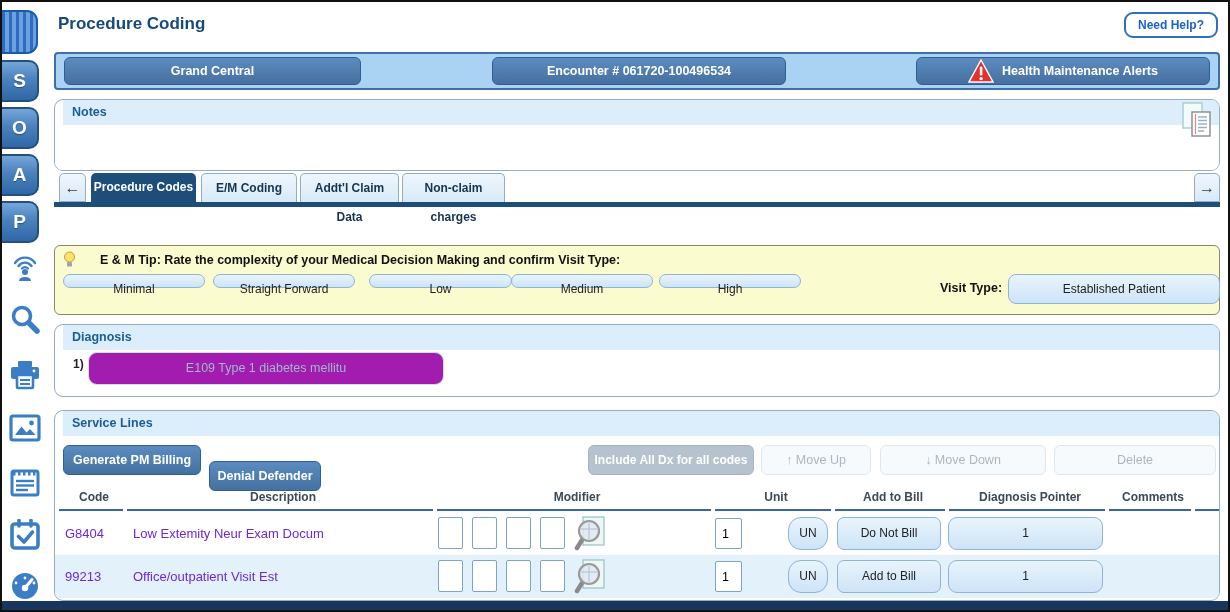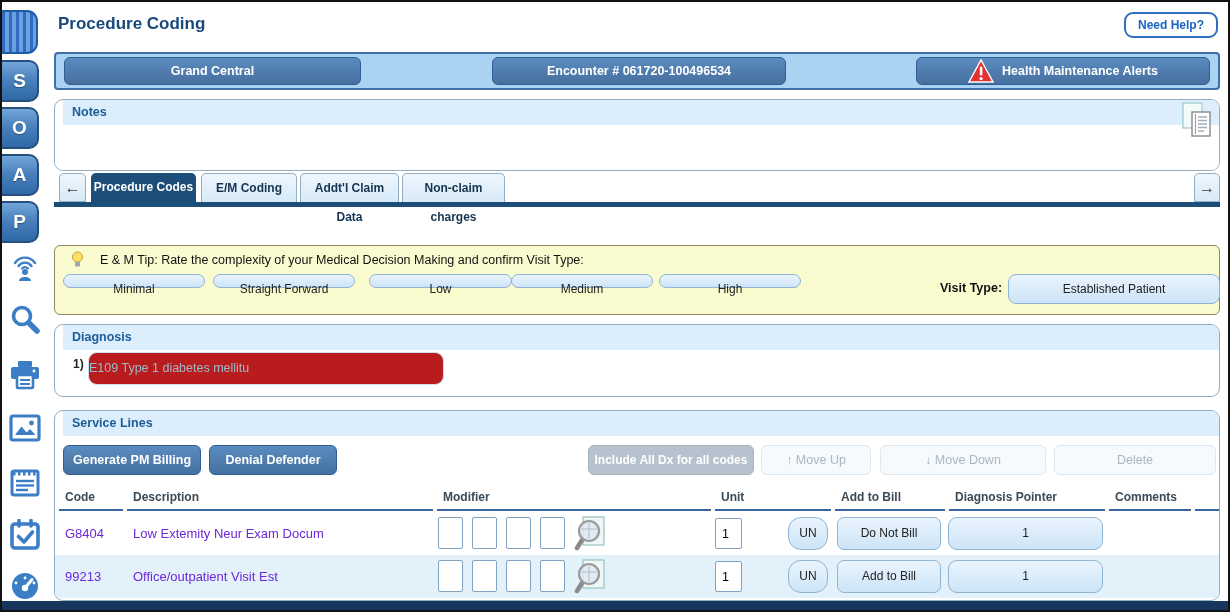--- a/index.html
+++ b/index.html
@@ -75,65 +75,65 @@
     font-size:12px; font-weight:bold; text-align:center; line-height:29px; cursor:pointer;
   }
   .tab.inactive { background:linear-gradient(180deg,#eef6fd,#d7eaf8);
     border:1px solid #93adc2; border-bottom:none; color:#16344f; }
   .tab.active { background:#1d4e79; color:#fff; }
   #tab-underline { position:absolute; left:0; top:200px; width:1166px; height:5px; background:#1d4e79; }
 
   
   #tip-panel { position:absolute; left:0; top:243px; width:1166px; height:70px;
     background:#fbfbd0; border:1px solid #8a8a6a; border-radius:6px; }
-  #tip-head { position:absolute; left:16px; top:5px; display:flex; align-items:center; gap:16px;
-    font-size:12.5px; font-weight:normal; color:#111; }
+  #tip-head { position:absolute; left:8px; top:5px; display:flex; align-items:center; gap:24px;
+    font-size:12.5px; font-weight:bold; color:#111; }
   .lvl-btn, .lightblue-btn {
     background:linear-gradient(180deg,#e9f4fd,#cde4f7);
     border:1px solid #8fb4d4; border-radius:8px;
     color:#222; font-size:12px; text-align:center; cursor:pointer;
   }
   .lvl-btn { position:absolute; top:28px; height:14px; line-height:28px; }
   #visit-label { position:absolute; left:885px; top:35px; font-size:12.5px; font-weight:bold; color:#111; }
   #visit-btn { position:absolute; left:953px; top:28px; width:212px; height:30px; line-height:28px; }
 
   
   #dx-panel { top:322px; height:73px; }
   #dx-num { position:absolute; left:18px; top:32px; font-size:12px; font-weight:bold; color:#222; }
   #dx-field {
     position:absolute; left:33px; top:27px; width:356px; height:33px;
-    background:#b91c1c; border:1px solid #cfe0ec; border-radius:9px;
-    color:#a0b8cb; font-size:12.5px; text-align:left; line-height:31px; cursor:pointer;
+    background:#a21caf; border:1px solid #cfe0ec; border-radius:9px;
+    color:#a0b8cb; font-size:12.5px; text-align:center; line-height:31px; cursor:pointer;
     overflow:hidden; white-space:nowrap;
   }
 
   
   #sl-panel { top:408px; height:191px; }
   .dark-btn {
     position:absolute; top:34px; height:30px;
     background:linear-gradient(180deg,#5b8cc0,#44719f);
     border:1px solid #2d5f96; border-radius:6px;
     color:#fff; font-weight:bold; font-size:12.5px; cursor:pointer;
   }
   #btn-generate { left:8px; width:138px; }
-  #btn-denial { left:154px; width:128px; }
+  #btn-denial { left:154px; width:112px;margin-top:16px; }
   #btn-include { position:absolute; left:533px; top:34px; width:166px; height:30px;
     background:#b6c3ce; border:1px solid #a5b3bf; border-radius:6px;
     color:#fff; font-weight:bold; font-size:12px; cursor:pointer; }
   .ghost-btn {
     position:absolute; top:34px; height:30px; background:#f7fafc;
     border:1px solid #dde7ef; border-radius:6px;
     color:#aab7c1; font-size:12.5px; cursor:pointer;
   }
   #btn-moveup { left:706px; width:110px; }
   #btn-movedown { left:825px; width:166px; }
   #btn-delete { left:999px; width:162px; }
 
   .th-cell { position:absolute; top:76px; height:24px; border-bottom:2px solid #38689a;
-    font-size:12px; font-weight:bold; color:#3a4a57; padding-left:6px; line-height:20px; }
+    font-size:12px; font-weight:bold; color:#3a4a57; padding-left:6px; line-height:20px;text-align:center; }
   .sl-row { position:absolute; left:0; width:1166px; height:43px; }
   .sl-row.alt { background:#e3f1fb; }
   .cell-text { position:absolute; font-size:13px; color:#6d28d9; top:14px; }
   .mod-box { position:absolute; top:5px; width:25px; height:32px;
     border:1px solid #7fa3c0; background:#fff; border-radius:2px;
     font-size:13px; text-align:center; font-family:"Liberation Sans",sans-serif; }
   .mod-search { position:absolute; left:519px; top:4px; width:32px; height:36px; cursor:pointer; }
   .unit-box { position:absolute; left:660px; top:6px; width:27px; height:31px;
     border:1px solid #7fa3c0; background:#fff; border-radius:2px;
     font-size:12.5px; padding-left:6px; font-family:"Liberation Sans",sans-serif; }

